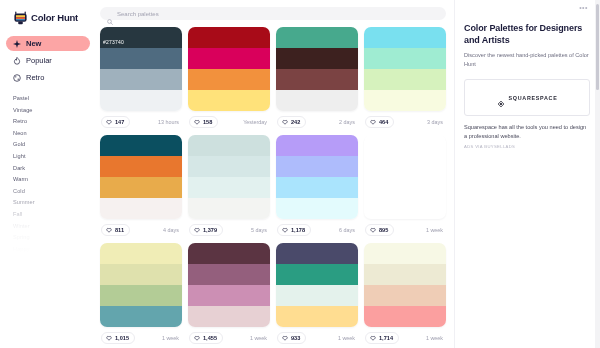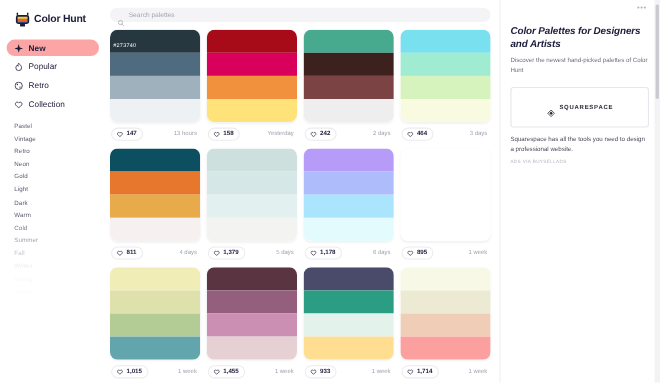--- a/index.html
+++ b/index.html
@@ -84,21 +84,21 @@
     border: 0.7px solid #ececf0; background: #fff;
     font-size: 5.6px; font-weight: bold; color: #1b1b3a; cursor: pointer;
   }
   .heart { width: 6px; height: 6px; flex: 0 0 6px; }
   .age { font-size: 5.4px; color: #a0a0b0; padding-right: 2px; }
 
   
   .rail { width: 146px; flex: 0 0 146px; height: 348px; background: #ffffff; position: relative; padding: 0 10px; }
   .rail-top { height: 14px; display: flex; align-items: center; justify-content: flex-end; padding-right: 2px; }
   .dots { font-size: 7px; color: #b6b6c4; letter-spacing: 0.5px; cursor: pointer; line-height: 1; }
-  .ad-title { margin-top: 8px; font-size: 9px; font-weight: bold; line-height: 1.35; color: #1b1b3a; letter-spacing: -0.1px; font-style: italic; }
+  .ad-title { margin-top: 8px; font-size: 9px; font-weight: bold; line-height: 1.35; color: #1b1b3a; letter-spacing: -0.1px; }
   .ad-sub { margin-top: 5px; font-size: 5.6px; line-height: 1.5; color: #6f6f82; }
   .ad-box {
     margin-top: 11px; height: 37px; border: 0.7px solid #e6e6ec; border-radius: 3px;
     display: flex; align-items: center; justify-content: center; gap: 4px; cursor: pointer;
   }
   .sqsp-mark { width: 8px; height: 8px; }
   .sqsp-name { font-size: 5.4px; font-weight: bold; letter-spacing: 0.7px; color: #2b2b38; }
   .ad-copy { margin-top: 7px; font-size: 5.6px; line-height: 1.55; color: #4a4a5c; }
   .ad-credit { margin-top: 4px; font-size: 4.2px; letter-spacing: 0.35px; color: #b4b4c2; }
 
@@ -149,28 +149,20 @@
       <div class="nav-item">
         <span class="nav-ico">
           <svg width="8" height="8" viewBox="0 0 8 8">
               <circle cx="4" cy="4" r="3.3" fill="none" stroke="#1b1b3a" stroke-width="0.7"></circle>
               <circle cx="2.8" cy="2.8" r="0.6" fill="#1b1b3a"></circle>
               <circle cx="5.2" cy="5.2" r="0.6" fill="#1b1b3a"></circle>
             </svg>
         </span>
         <span>Retro</span>
       </div>
-      <div class="nav-item">
-        <span class="nav-ico">
-          <svg width="8" height="8" viewBox="0 0 8 8">
-              <path d="M4 6.8 C1 4.9 0.6 3.6 1.3 2.5 C2 1.5 3.4 1.7 4 2.7 C4.6 1.7 6 1.5 6.7 2.5 C7.4 3.6 7 4.9 4 6.8 Z" fill="none" stroke="#1b1b3a" stroke-width="0.7"></path>
-            </svg>
-        </span>
-        <span>Collection</span>
-      </div>
     </nav>
 
     <div class="tags">
       <div class="tag">Pastel</div>
       <div class="tag">Vintage</div>
       <div class="tag">Retro</div>
       <div class="tag">Neon</div>
       <div class="tag">Gold</div>
       <div class="tag">Light</div>
       <div class="tag">Dark</div>

